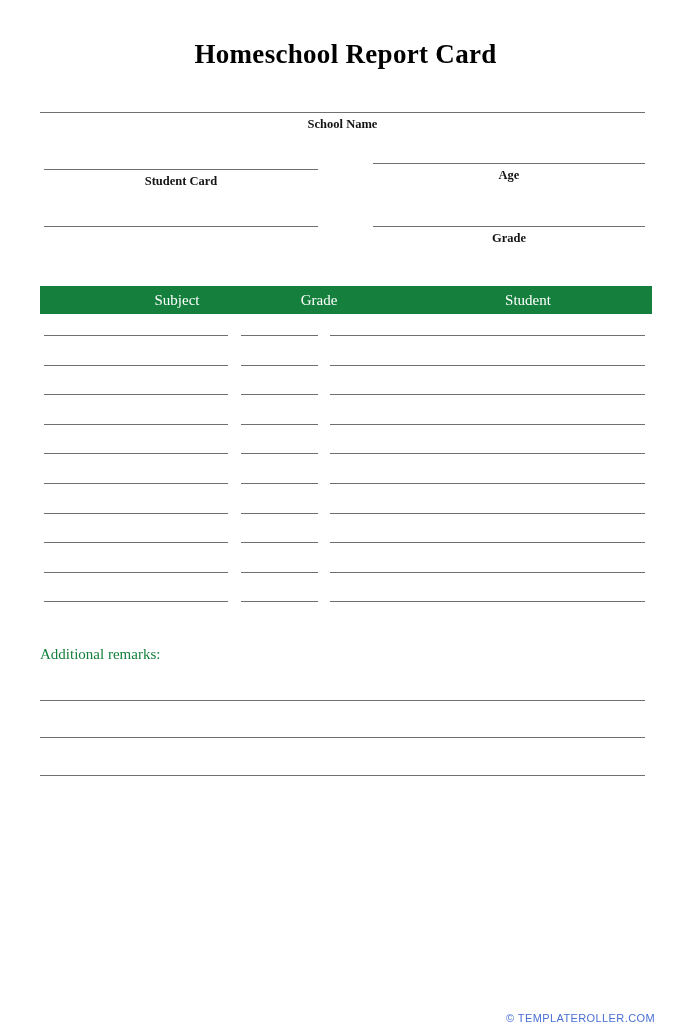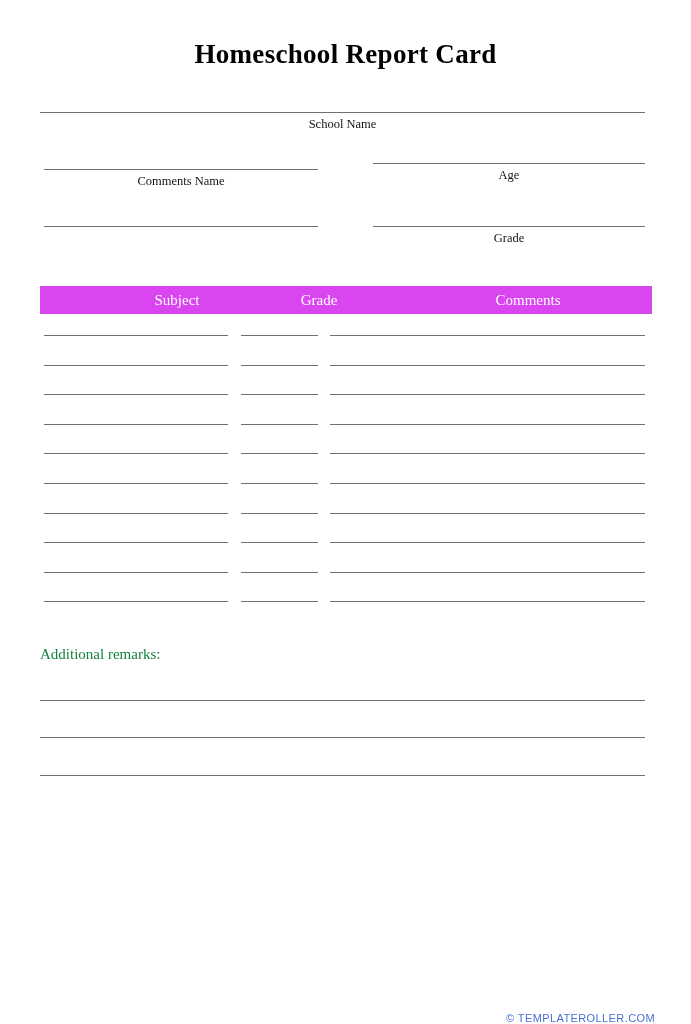--- a/index.html
+++ b/index.html
@@ -34,20 +34,21 @@
     font-size: 27px;
     font-weight: bold;
     letter-spacing: 0.3px;
     color: #000000;
     line-height: 1.1;
   }
 
   
   .field {
     position: absolute;
+    font-weight: bold;
   }
   .field .rule {
     width: 100%;
     height: 0;
     border-top: 1.3px solid #6f6f6f;
   }
   .field .flabel {
     width: 100%;
     text-align: center;
     font-size: 12.5px;
@@ -62,21 +63,21 @@
   #field-year     { left: 44px; top: 226px;  width: 274px; }
   #field-grade    { left: 373px; top: 226px; width: 272px; }
 
   
   .table-header {
     position: absolute;
     left: 40px;
     top: 286px;
     width: 612px;
     height: 28px;
-    background: #d946ef;
+    background: #15803d;
   }
   .table-header .th {
     position: absolute;
     top: 4px;
     font-size: 15px;
     color: #ffffff;
     text-align: center;
     line-height: 20px;
     white-space: nowrap;
   }
@@ -156,41 +157,41 @@
 
   <div class="title">Homeschool Report Card</div>
 
   <div class="field" id="field-school">
     <div class="rule"></div>
     <div class="flabel">School Name</div>
   </div>
 
   <div class="field" id="field-student">
     <div class="rule"></div>
-    <div class="flabel">Comments Name</div>
+    <div class="flabel">Student Card</div>
   </div>
 
   <div class="field" id="field-age">
     <div class="rule"></div>
     <div class="flabel">Age</div>
   </div>
 
   <div class="field" id="field-year">
     <div class="rule"></div>
   </div>
 
   <div class="field" id="field-grade">
     <div class="rule"></div>
     <div class="flabel">Grade</div>
   </div>
 
   <div class="table-header">
     <div class="th th-subject">Subject</div>
     <div class="th th-grade">Grade</div>
-    <div class="th th-comments">Comments</div>
+    <div class="th th-comments">Student</div>
   </div>
 
   <div class="table-body" id="grades-table-body">
       <div class="trow">
         <div class="cellrule cell-subject"></div>
         <div class="cellrule cell-grade"></div>
         <div class="cellrule cell-comments"></div>
       </div>
       <div class="trow">
         <div class="cellrule cell-subject"></div>

